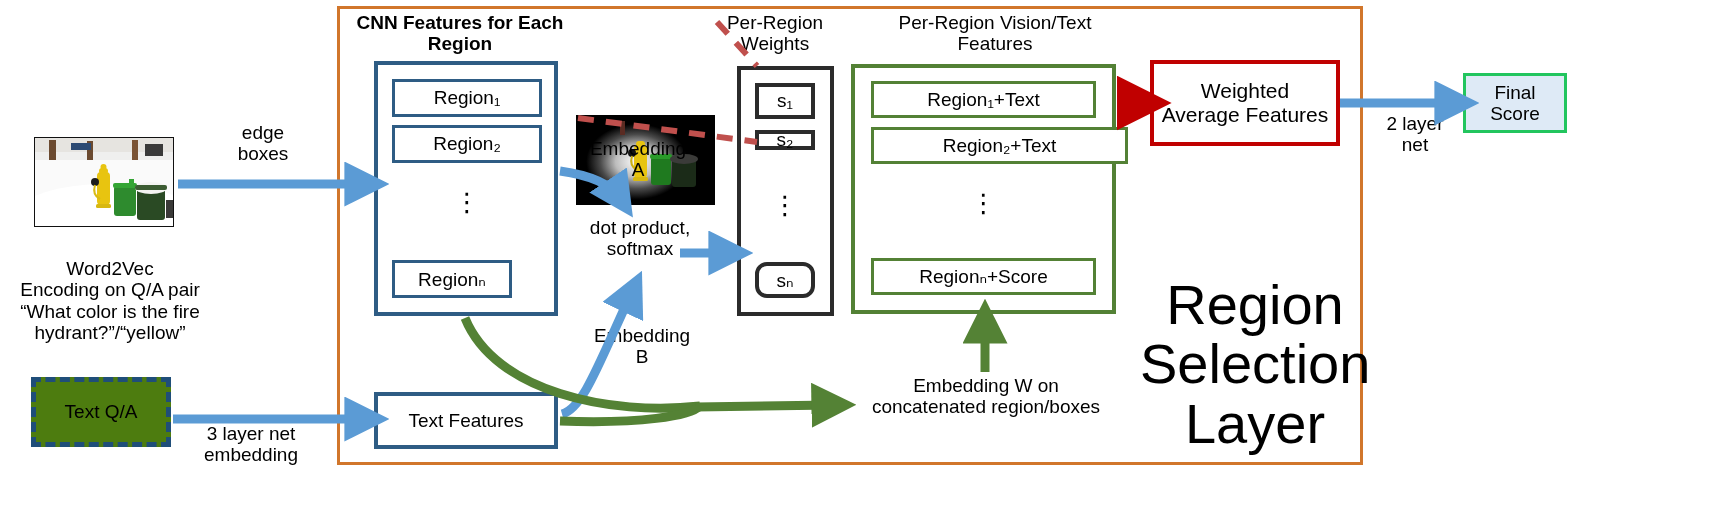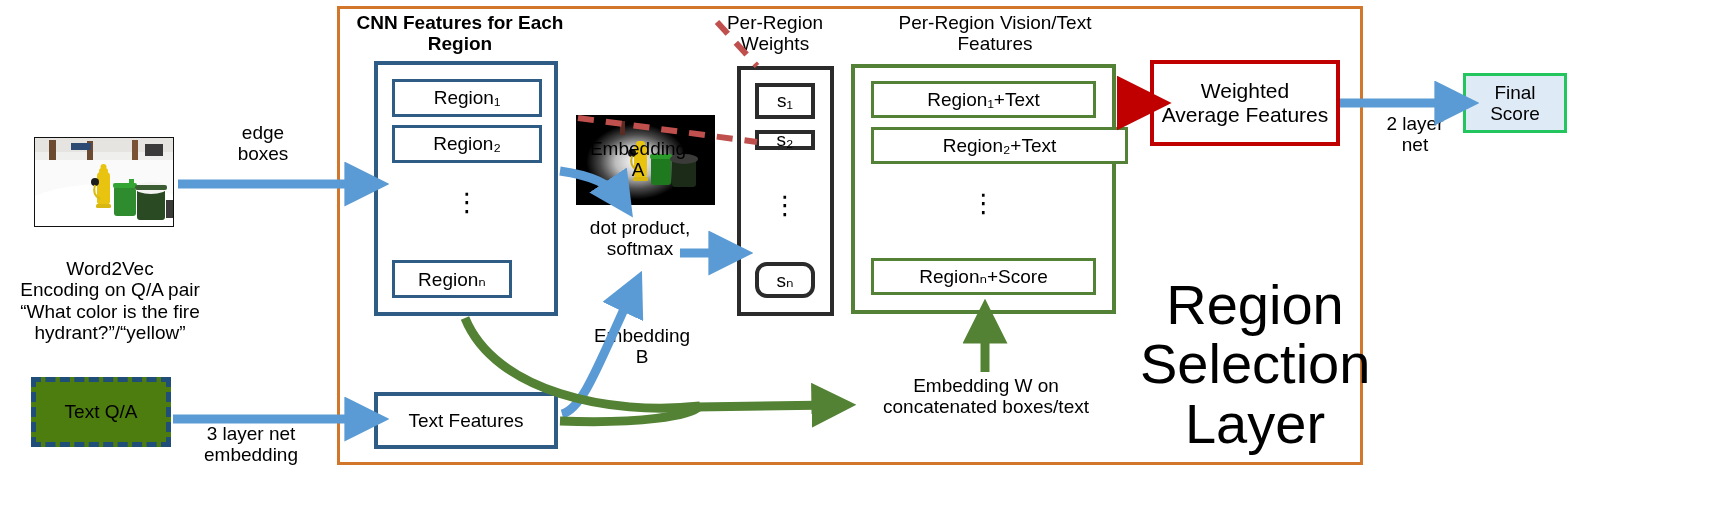--- a/index.html
+++ b/index.html
@@ -170,21 +170,21 @@
     <div class="abs greeninner" style="left:16px;top:59px;width:257px;height:37px;">
       <span class="boxtext">Region₂+Text</span>
     </div>
     <div class="abs dots" style="left:16px;top:128px;width:225px;">⋮</div>
     <div class="abs greeninner" style="left:16px;top:190px;width:225px;height:37px;">
       <span class="boxtext">Regionₙ+Score</span>
     </div>
   </div>
 
   <div class="lbl" style="left:866px;top:375px;width:240px;font-size:19px;">Embedding W on
-concatenated boxes/text</div>
+concatenated region/boxes</div>
 
   <div class="abs redbox" style="left:1150px;top:60px;width:190px;height:86px;">
     <span class="lbl" style="position:static;width:100%;font-size:21px;">Weighted
 Average Features</span>
   </div>
 
   <div class="lbl" style="left:1370px;top:113px;width:90px;font-size:19px;">2 layer
 net</div>
 
   <div class="abs finalbox" style="left:1463px;top:73px;width:104px;height:60px;">

